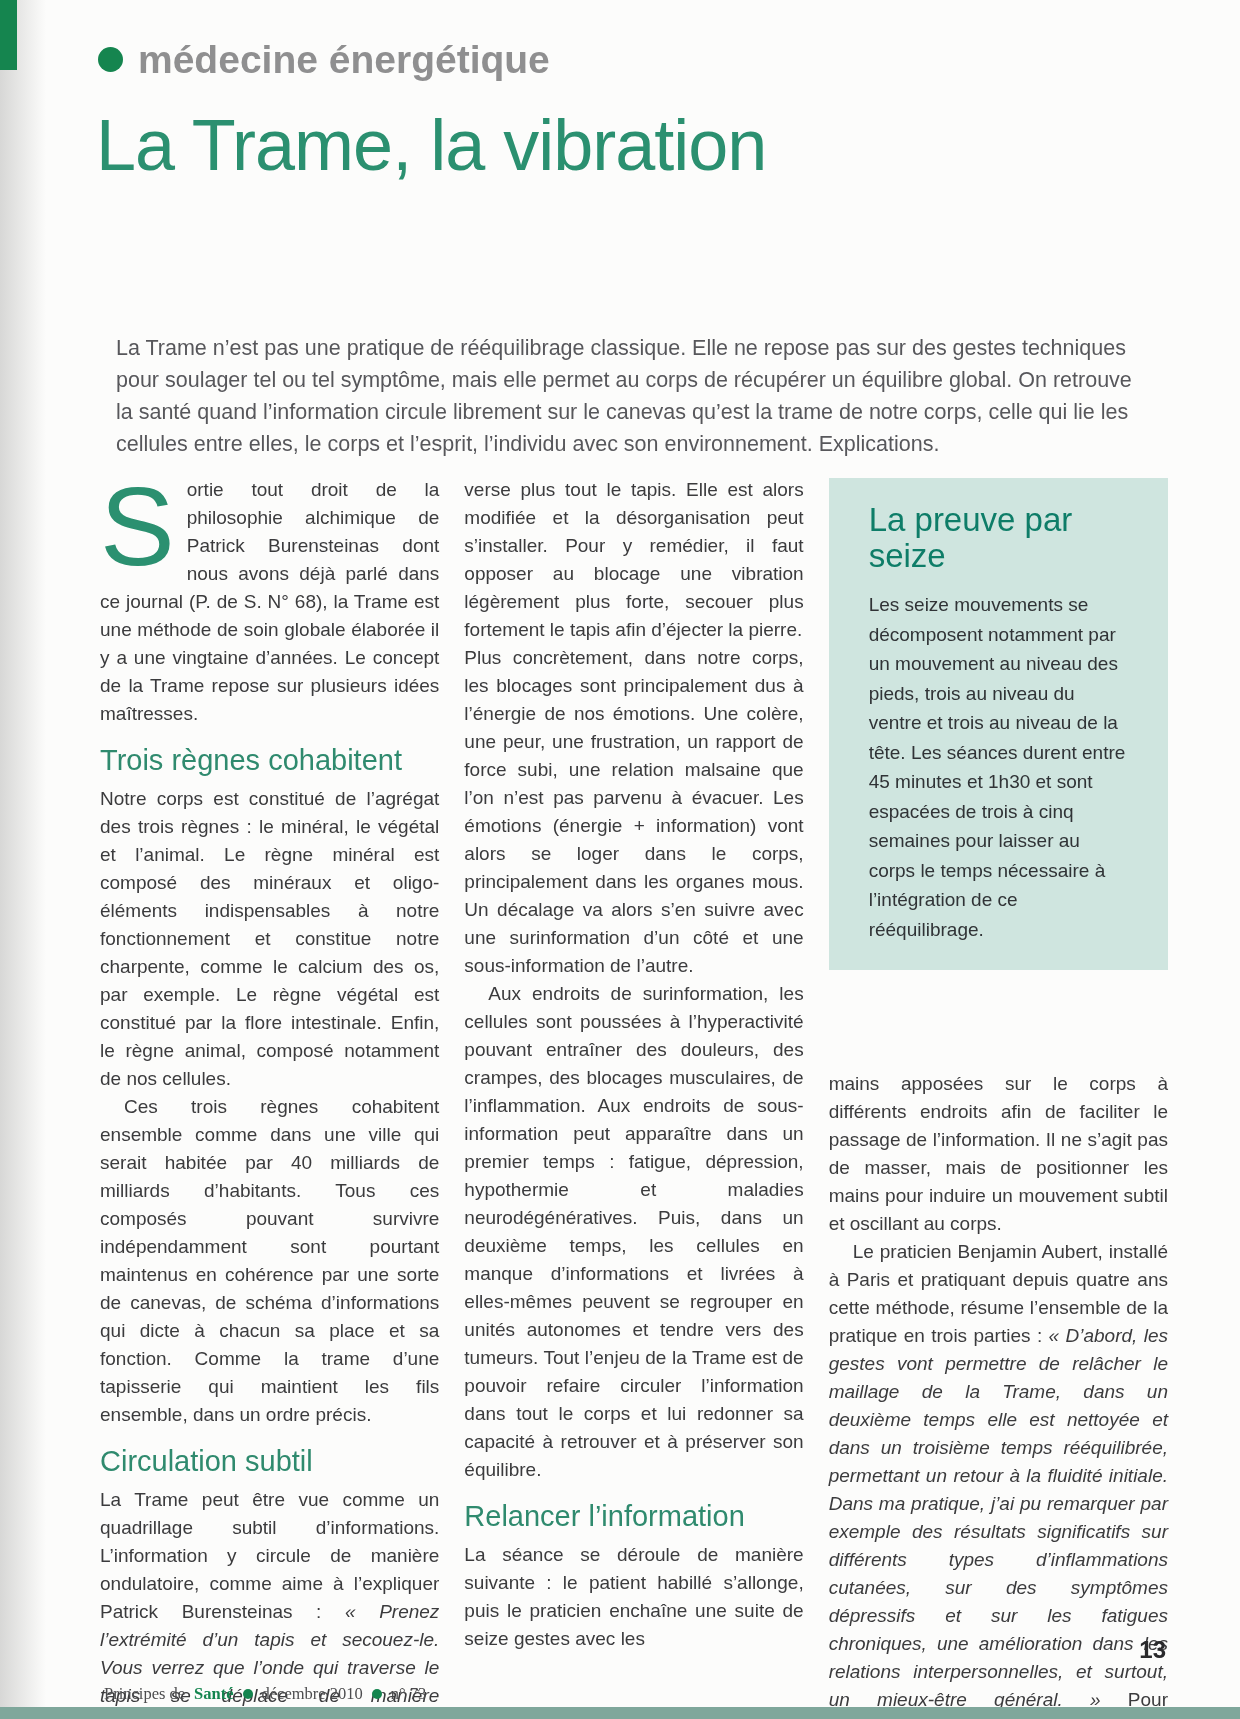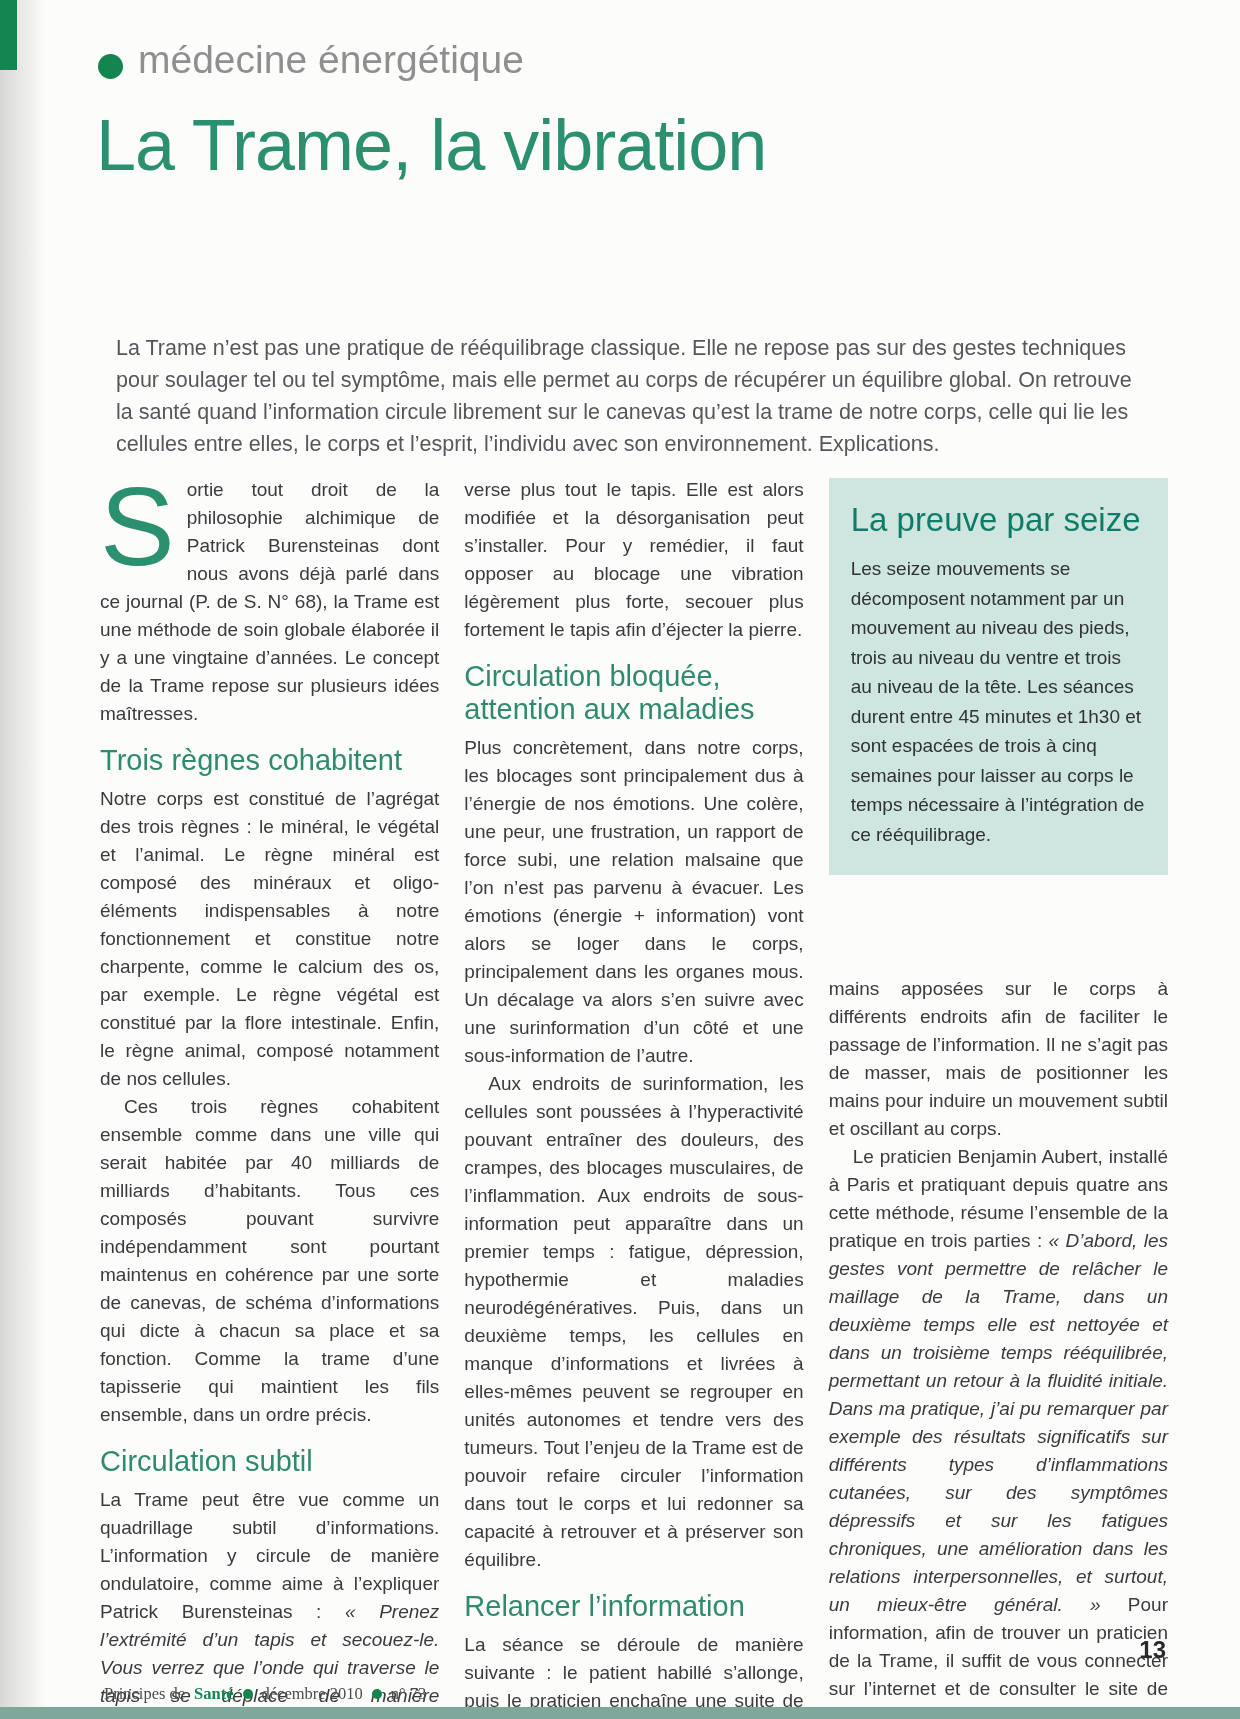--- a/index.html
+++ b/index.html
@@ -13,21 +13,21 @@
     color:#3b3b3d;
   }
   
   .page::before {
     content:""; position:absolute; left:0; top:0; bottom:0; width:46px;
     background:linear-gradient(to right, rgba(120,120,118,0.28), rgba(120,120,118,0.0));
     pointer-events:none;
   }
   .top-bar { position:absolute; left:0; top:0; width:17px; height:70px; background:#15854f; }
 
-  .kicker { position:absolute; left:98px; top:40px; display:flex; align-items:flex-end; gap:15px; }
+  .kicker { position:absolute; left:98px; top:40px; display:flex; align-items:center; gap:15px;font-weight:bold; }
   .kicker .bullet { width:25px; height:25px; border-radius:50%; background:#15854f; flex:0 0 auto; }
   .kicker-text { font-size:39px; line-height:1; color:#8f8f90; }
 
   .title { position:absolute; left:96px; top:104px; margin:0; font-weight:400;
            font-size:72px; line-height:83px; letter-spacing:-1px; }
   .title .t1 { display:block; color:#2b9070; }
   .title .t2 { display:block; color:#2a2930; }
 
   .standfirst { position:absolute; left:100px; top:316px; width:1032px; margin:16px;
                 font-size:21.5px; line-height:32px; color:#57575b; }
@@ -38,21 +38,21 @@
 
   .body { margin:0; font-size:19px; line-height:28px; text-align:justify; color:#3b3b3d; }
   .body.indent { text-indent:24px; }
   .it { font-style:italic; }
 
   h2.section { margin:16px 0 8px; font-weight:400; font-size:29px; line-height:33px; color:#2f8a6e; }
 
   .dropcap { float:left; font-size:112px; line-height:90px; color:#2b9070;
              padding:6px 12px 0 0; }
 
-  .infobox { background:#cfe5df; padding:18px 22px 26px; margin:2px 0 100px 0; }
+  .infobox { background:#cfe5df; padding:18px 40px 26px; margin:2px 0 100px 0; }
   .infobox h3 { margin:6px 0 16px; font-weight:400; font-size:33px; line-height:36px; color:#0e7d68; }
   .infobox p { margin:0; font-size:19px; line-height:29.5px; color:#303336; text-align:left; }
 
   .pagenum { position:absolute; right:74px; top:1636px; font-size:24px; font-weight:bold; color:#2a2a2c;text-align:center; }
 
   .footer { position:absolute; left:104px; top:1684px; display:flex; align-items:center;
             gap:9px; font-size:16.5px; color:#4c4c4e;font-family:Liberation Serif, serif; }
   .footer .brand-bold { color:#15854f; font-weight:bold; }
   .footer .dot { width:10px; height:10px; border-radius:50%; background:#15854f; display:inline-block; }
 
@@ -82,21 +82,20 @@
       <p class="body"><span class="dropcap">S</span><span>ortie tout droit de la philosophie alchimique de Patrick Burensteinas dont nous avons déjà parlé dans ce journal (P. de S. N° 68), la Trame est une méthode de soin globale élaborée il y a une vingtaine d’années. Le concept de la Trame repose sur plusieurs idées maîtresses.</span></p>
       <h2 class="section">Trois règnes cohabitent</h2>
       <p class="body">Notre corps est constitué de l’agrégat des trois règnes : le minéral, le végétal et l’animal. Le règne minéral est composé des minéraux et oligo-éléments indispensables à notre fonctionnement et constitue notre charpente, comme le calcium des os, par exemple. Le règne végétal est constitué par la flore intestinale. Enfin, le règne animal, composé notamment de nos cellules.</p>
       <p class="body indent">Ces trois règnes cohabitent ensemble comme dans une ville qui serait habitée par 40 milliards de milliards d’habitants. Tous ces composés pouvant survivre indépendamment sont pourtant maintenus en cohérence par une sorte de canevas, de schéma d’informations qui dicte à chacun sa place et sa fonction. Comme la trame d’une tapisserie qui maintient les fils ensemble, dans un ordre précis.</p>
       <h2 class="section">Circulation subtil</h2>
       <p class="body"><span>La Trame peut être vue comme un quadrillage subtil d’informations. L’information y circule de manière ondulatoire, comme aime à l’expliquer Patrick Burensteinas : </span><span class="it">« Prenez l’extrémité d’un tapis et secouez-le. Vous verrez que l’onde qui traverse le tapis se déplace de manière sinusoïdale. Dans notre corps, l’information se déplace de la même manière. »</span></p>
     </div>
 
     <div class="col">
       <p class="body">verse plus tout le tapis. Elle est alors modifiée et la désorganisation peut s’installer. Pour y remédier, il faut opposer au blocage une vibration légèrement plus forte, secouer plus fortement le tapis afin d’éjecter la pierre.</p>
-      <h2 class="section">Circulation bloquée, attention aux maladies</h2>
       <p class="body">Plus concrètement, dans notre corps, les blocages sont principalement dus à l’énergie de nos émotions. Une colère, une peur, une frustration, un rapport de force subi, une relation malsaine que l’on n’est pas parvenu à évacuer. Les émotions (énergie + information) vont alors se loger dans le corps, principalement dans les organes mous. Un décalage va alors s’en suivre avec une surinformation d’un côté et une sous-information de l’autre.</p>
       <p class="body indent">Aux endroits de surinformation, les cellules sont poussées à l’hyperactivité pouvant entraîner des douleurs, des crampes, des blocages musculaires, de l’inflammation. Aux endroits de sous-information peut apparaître dans un premier temps : fatigue, dépression, hypothermie et maladies neurodégénératives. Puis, dans un deuxième temps, les cellules en manque d’informations et livrées à elles-mêmes peuvent se regrouper en unités autonomes et tendre vers des tumeurs. Tout l’enjeu de la Trame est de pouvoir refaire circuler l’information dans tout le corps et lui redonner sa capacité à retrouver et à préserver son équilibre.</p>
       <h2 class="section">Relancer l’information</h2>
       <p class="body">La séance se déroule de manière suivante : le patient habillé s’allonge, puis le praticien enchaîne une suite de seize gestes avec les</p>
     </div>
 
     <div class="col">
       <aside class="infobox">
         <h3>La preuve par seize</h3>
         <p>Les seize mouvements se décomposent notamment par un mouvement au niveau des pieds, trois au niveau du ventre et trois au niveau de la tête. Les séances durent entre 45 minutes et 1h30 et sont espacées de trois à cinq semaines pour laisser au corps le temps nécessaire à l’intégration de ce rééquilibrage.</p>

